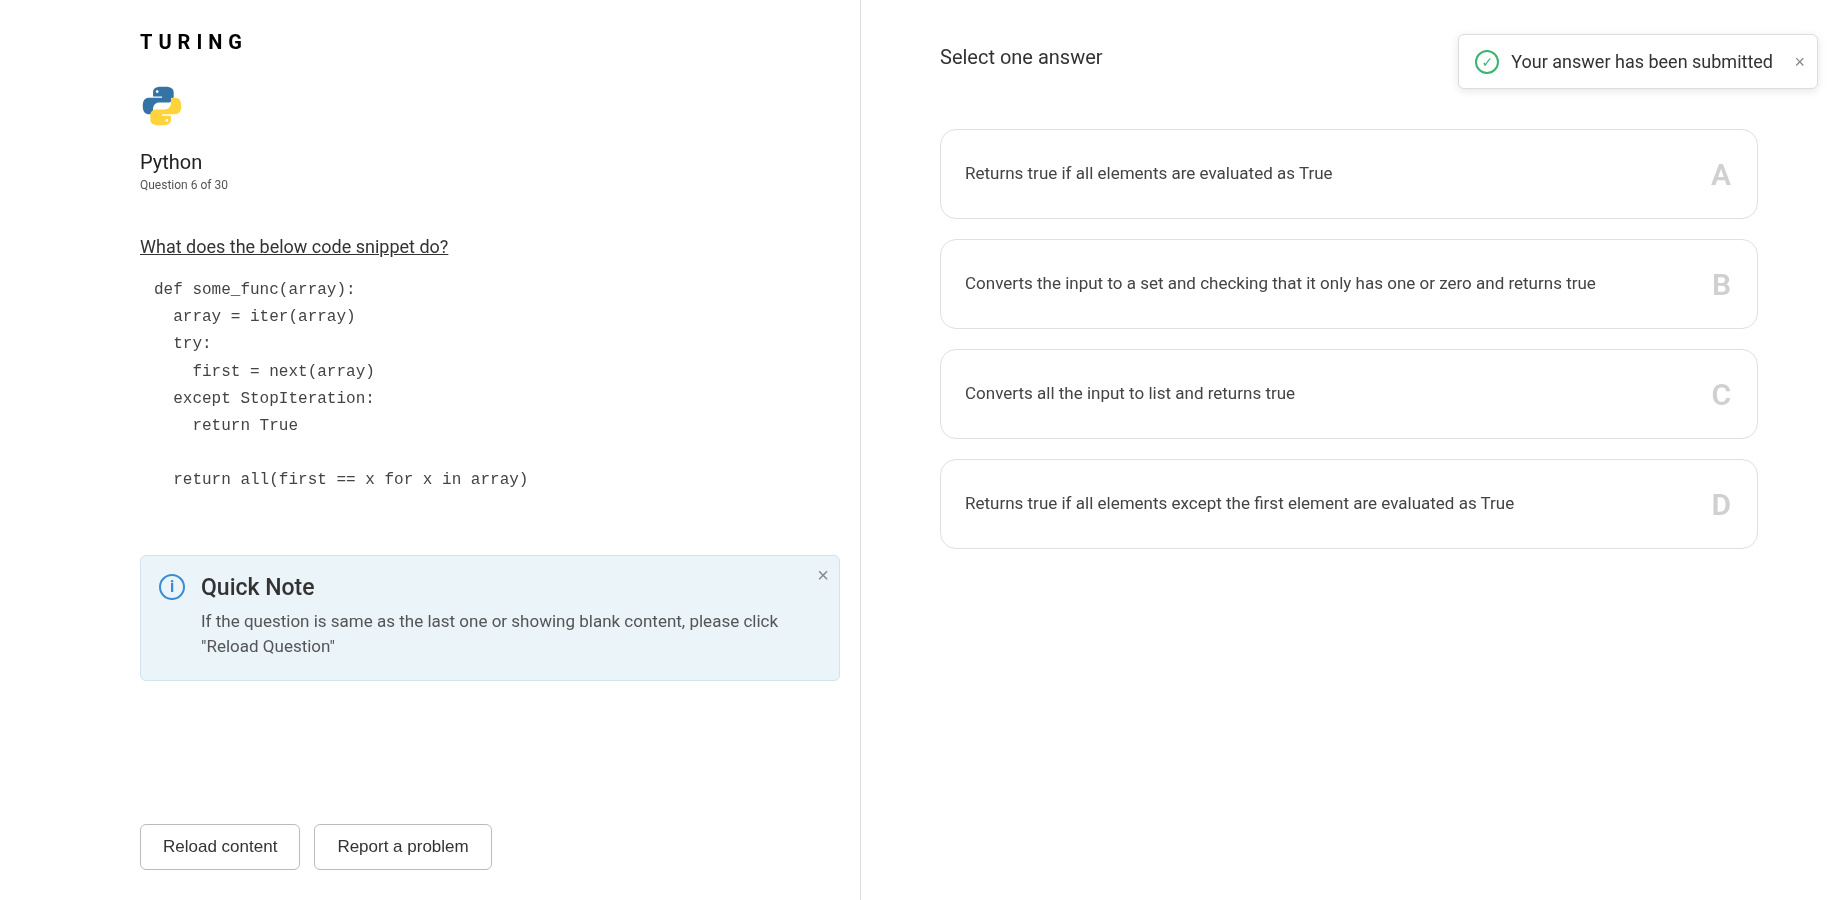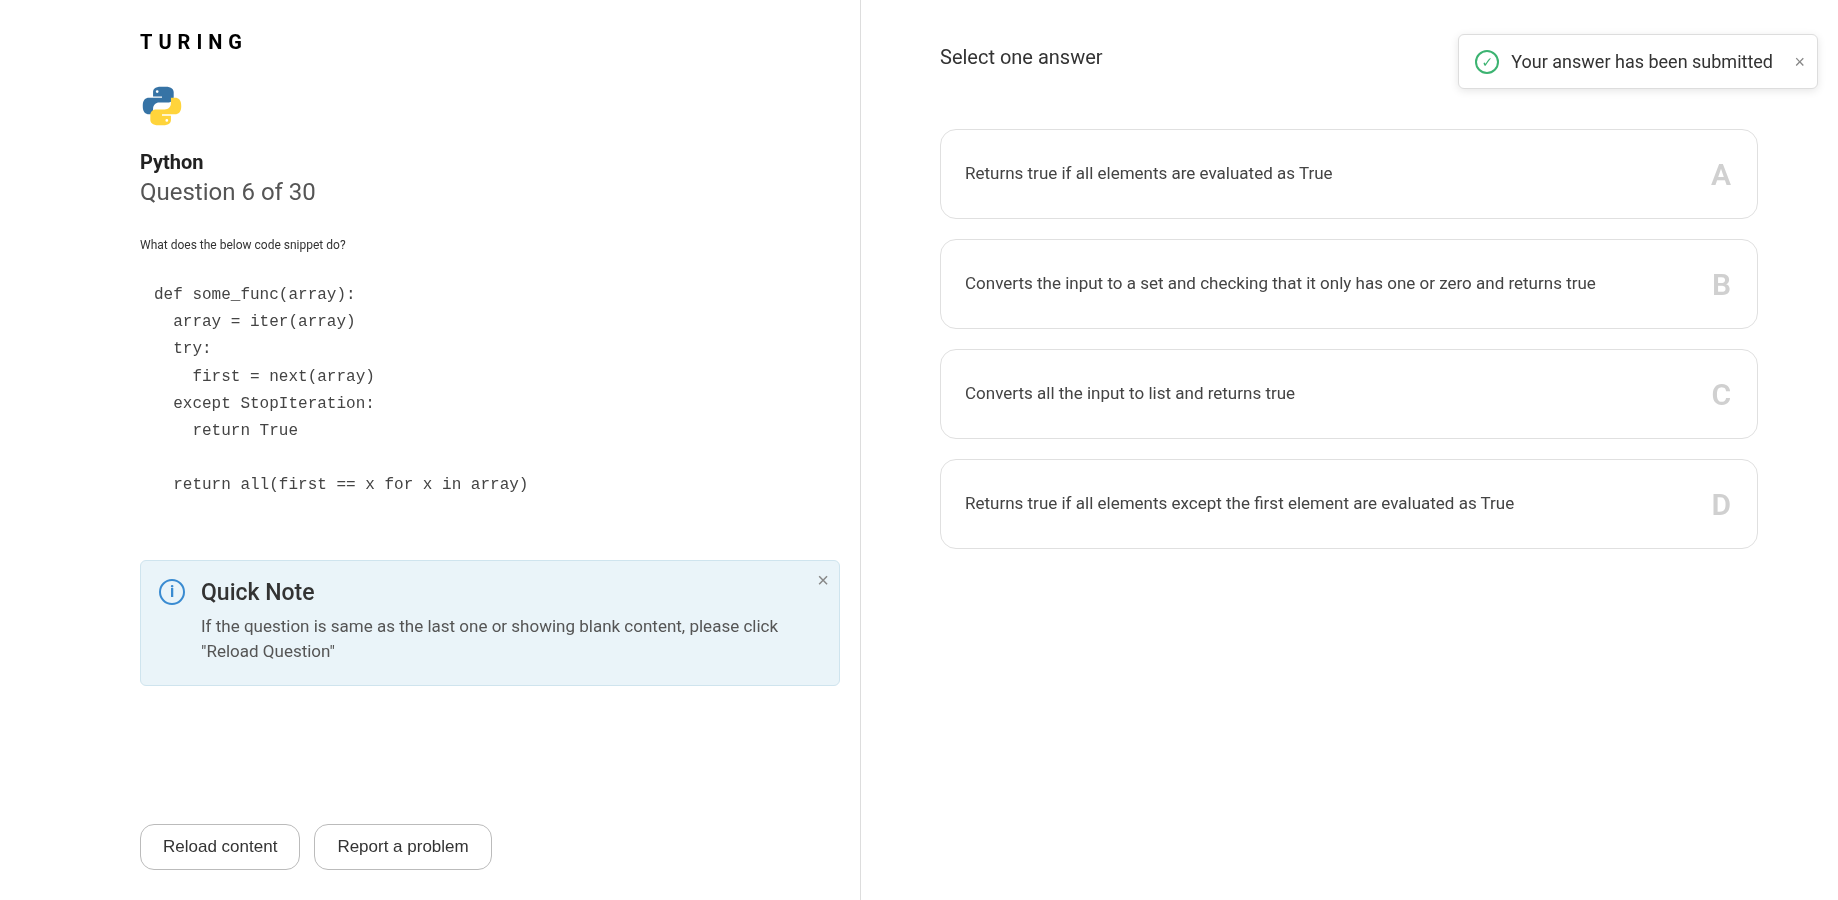--- a/index.html
+++ b/index.html
@@ -2,31 +2,31 @@
 <html><head>
 <meta charset="utf-8">
 <style>
   * { box-sizing: border-box; margin: 0; padding: 0; }
   html, body { width: 1838px; height: 900px; font-family: -apple-system, BlinkMacSystemFont, "Segoe UI", Roboto, Arial, sans-serif; background: #f5f5f5; overflow: hidden; }
   .app-window { position: relative; width: 100%; height: 100%; background: #fff; }
   .left-panel { position: absolute; left: 0; top: 0; width: 860px; height: 100%; padding: 30px 40px 20px 140px; }
   .brand { font-size: 20px; font-weight: 700; letter-spacing: 6px; color: #000000; margin-bottom: 30px; }
   .lang-icon { margin-bottom: 18px; }
   .lang-icon svg { width: 44px; height: 44px; }
-  .lang-title { font-size: 20px; font-weight: 700; color: #222; margin-bottom: 4px; }
-  .progress { font-size: 24px; color: #555; margin-bottom: 32px; }
-  .question-text { font-size: 12px; color: #333; margin-bottom: 30px; }
+  .lang-title { font-size: 20px; font-weight: 400; color: #222; margin-bottom: 4px; }
+  .progress { font-size: 12px; color: #555; margin-bottom: 44px; }
+  .question-text { font-size: 18px; color: #333; margin-bottom: 20px; text-decoration: underline; }
   .code-block { font-family: "Courier New", Consolas, monospace; font-size: 16px; line-height: 1.7; color: #444; white-space: pre; margin-left: 14px; margin-bottom: 30px; }
   .note-box { position: relative; background: #eaf4f9; border: 1px solid #cfe4ee; border-radius: 6px; padding: 18px 28px 20px 60px; margin-top: 60px; width: 700px; }
   .note-title { font-size: 23px; font-weight: 500; color: #333; margin-bottom: 8px; }
   .note-body { font-size: 17px; color: #555; line-height: 1.5; }
   .note-icon { position: absolute; left: 18px; top: 18px; width: 26px; height: 26px; border-radius: 50%; border: 2px solid #3a8bd1; color: #3a8bd1; display: flex; align-items: center; justify-content: center; font-weight: 700; font-size: 16px; }
   .note-close { position: absolute; right: 10px; top: 8px; color: #888; font-size: 20px; cursor: pointer; background: none; border: none; }
   .btn-row { position: absolute; bottom: 30px; left: 140px; display: flex; gap: 14px; }
-  .btn { background: #fff; border: 1px solid #bbb; border-radius: 14px; padding: 12px 22px; font-size: 17px; color: #333; cursor: pointer; }
+  .btn { background: #fff; border: 1px solid #bbb; border-radius: 6px; padding: 12px 22px; font-size: 17px; color: #333; cursor: pointer; }
   .divider { position: absolute; left: 860px; top: 0; width: 1px; height: 100%; background: #ddd; }
   .right-panel { position: absolute; left: 880px; top: 15px; right: 0; height: 100%; padding: 30px 80px 30px 60px; }
   .right-header { display: flex; align-items: center; gap: 14px; margin-bottom: 60px; }
   .select-label { font-size: 20px; color: #333; flex: 1; }
   .timer { font-size: 18px; color: #333; display: flex; align-items: center; gap: 6px; }
   .timer-icon { width: 18px; height: 18px; border: 2px solid #333; border-radius: 50%; position: relative; }
   .timer-icon::after { content: ""; position: absolute; left: 50%; top: 50%; width: 1px; height: 6px; background: #333; transform-origin: bottom; transform: translate(-50%, -100%); }
   .answers { display: flex; flex-direction: column; gap: 20px; }
   .answer { position: relative; border: 1px solid #e0e0e0; border-radius: 16px; padding: 30px 80px 30px 24px; font-size: 17px; color: #444; line-height: 1.5; cursor: pointer; min-height: 90px; display: flex; align-items: center; }
   .answer .letter { position: absolute; right: 26px; top: 50%; transform: translateY(-50%); font-size: 30px; font-weight: 600; color: #d0d0d0; }

